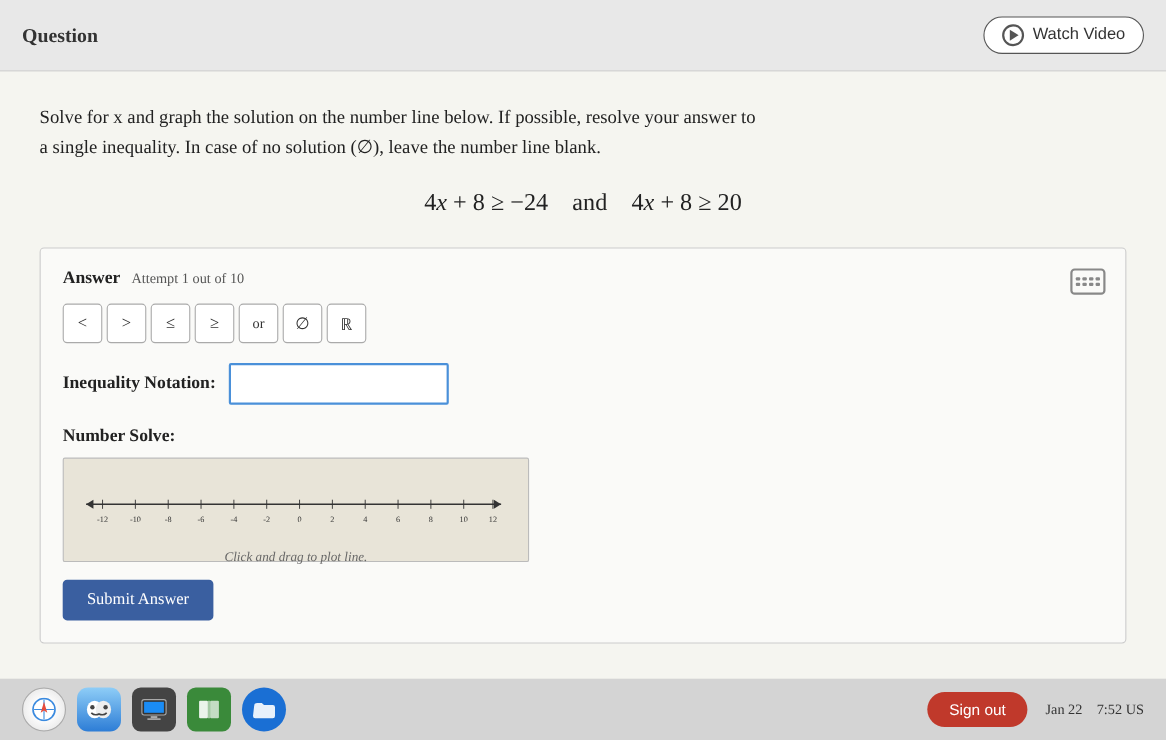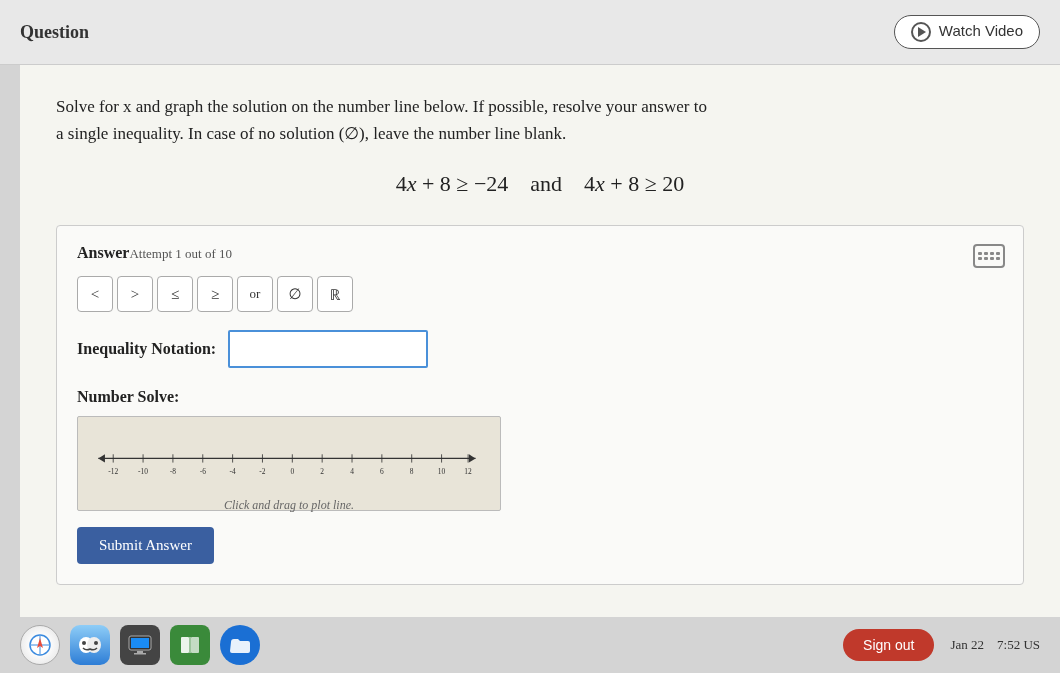--- a/index.html
+++ b/index.html
@@ -54,21 +54,20 @@
       border-bottom: 5px solid transparent;
       border-left: 8px solid #555;
       margin-left: 2px;
     }
 
     
     .main-content {
       background: #f5f5f0;
       padding: 28px 36px 20px 36px;
       min-height: 560px;
-      margin-left: 20px;
     }
 
     .question-text {
       font-size: 17px;
       line-height: 1.6;
       color: #222;
       margin-bottom: 24px;
       max-width: 980px;
     }
 
@@ -85,20 +84,21 @@
       border: 1px solid #ccc;
       background: #fafaf8;
       padding: 18px 20px 20px 20px;
       border-radius: 4px;
       position: relative;
     }
 
     .answer-header {
       display: flex;
       align-items: baseline;
+      gap: 10px;
       margin-bottom: 14px;
     }
     .answer-label {
       font-weight: bold;
       font-size: 16px;
       color: #222;
     }
     .attempt-label {
       font-size: 13px;
       color: #555;

